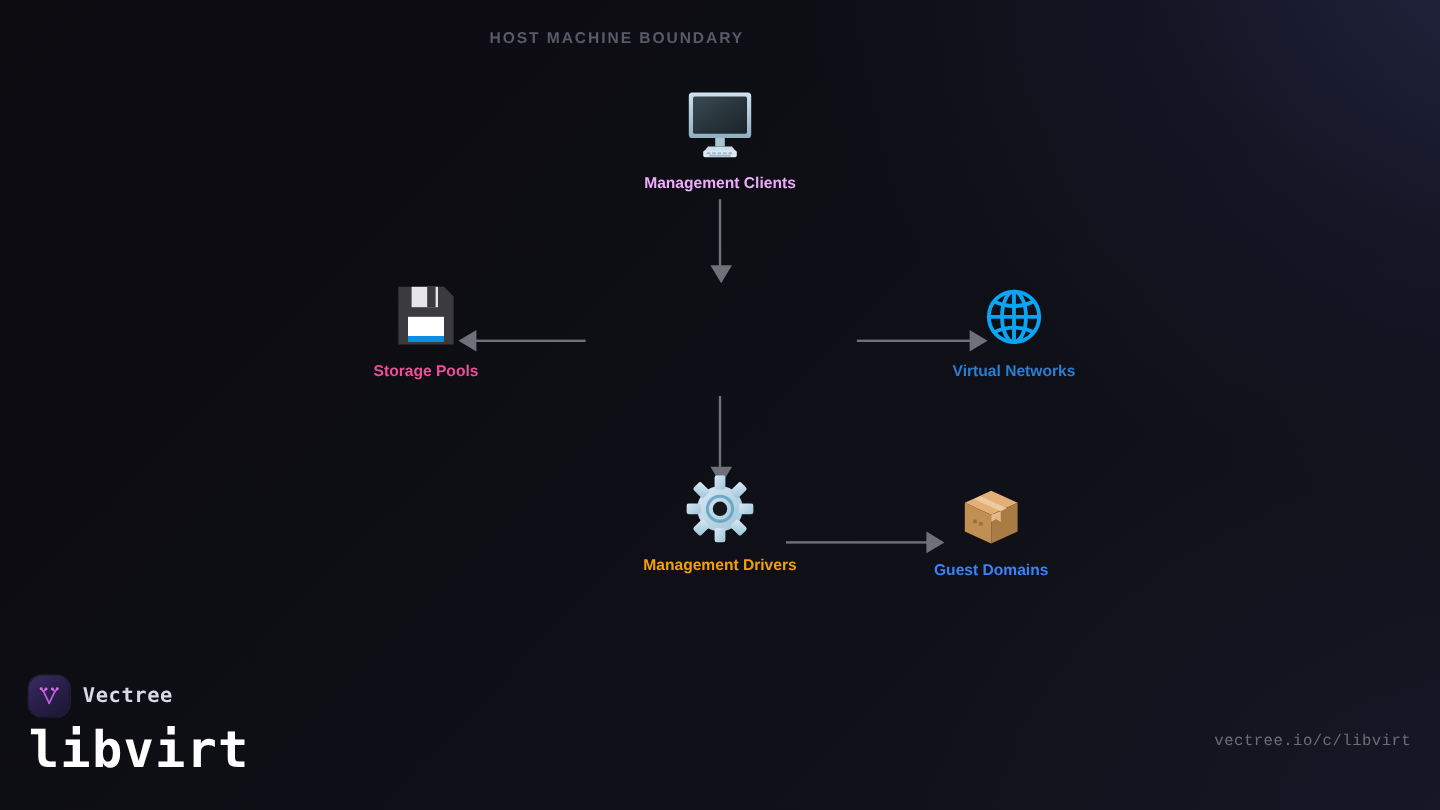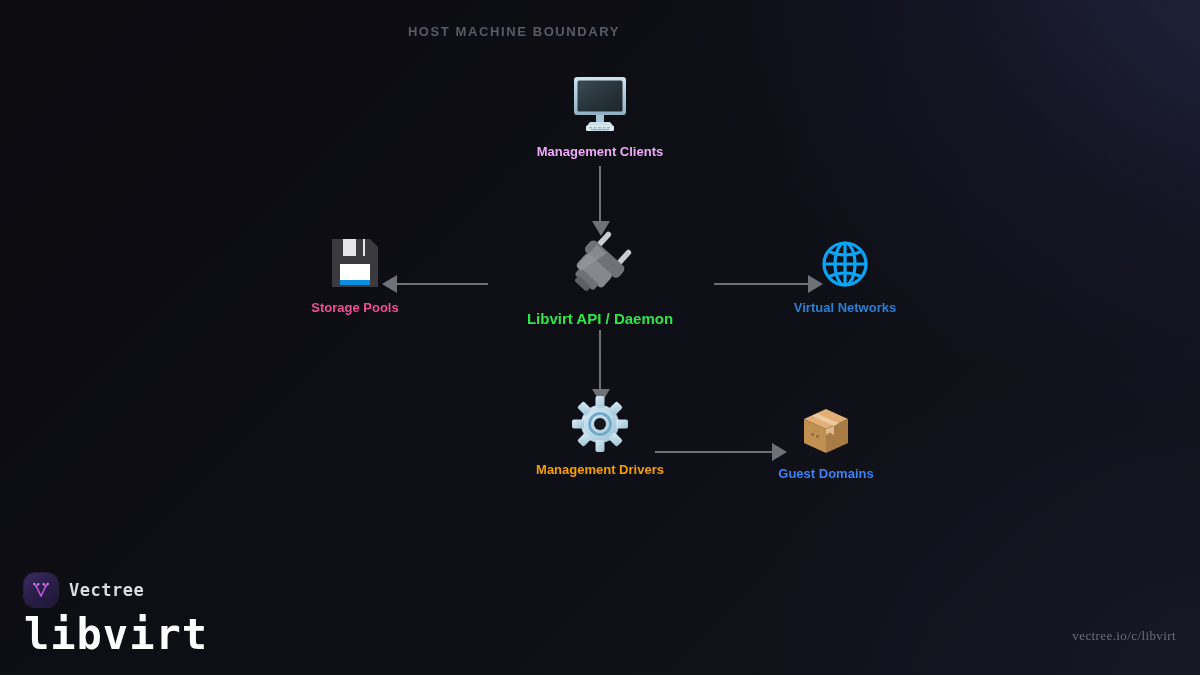--- a/index.html
+++ b/index.html
@@ -67,40 +67,40 @@
 
   #edge-libvirt-networks { left:714px; top:275px; width:110px; height:18px; }
   #edge-libvirt-networks .shaft { left:0; top:8px; width:96px; height:2px; }
   #edge-libvirt-networks .head { left:94px; top:0; }
 
   #edge-hyper-guest { left:655px; top:443px; width:133px; height:18px; }
   #edge-hyper-guest .shaft { left:0; top:8px; width:119px; height:2px; }
   #edge-hyper-guest .head { left:117px; top:0; }
 
   
-  #brand { position:absolute; left:24px; bottom:18px; }
+  #brand { position:absolute; left:24px; bottom:28px; }
   #brand-row { display:flex; align-items:center; gap:11px; margin-bottom:6px; }
   #brand-logo {
     width:34px; height:34px; border-radius:11px;
     background:linear-gradient(145deg,#3a2a63 0%,#271d45 55%,#1d1736 100%);
     display:flex; align-items:center; justify-content:center;
     box-shadow:0 0 0 1px rgba(150,120,220,0.18);
   }
   #brand-name {
     font-family:"DejaVu Sans Mono", monospace;
     font-size:17px; font-weight:700; color:#d9dbe3; letter-spacing:0.5px;
   }
   #brand-topic {
     font-family:"DejaVu Sans Mono", monospace;
     font-size:42px; font-weight:700; color:#ffffff; letter-spacing:1px;
     line-height:1.05;
   }
   #site-url {
-    position:absolute; right:24px; bottom:31px;
-    font-family:Liberation Serif, serif;
+    position:absolute; right:24px; bottom:50px;
+    font-family:Liberation Mono, monospace;
     font-size:13px; color:#6b6e78; letter-spacing:0.4px;
   }
 </style>
 </head>
 <body>
 
 <div id="bg-tint"></div>
 
 <div id="stage">
 
@@ -156,36 +156,20 @@
           <rect x="26" y="51" width="3" height="1.4"></rect>
             <rect x="30.5" y="51" width="3" height="1.4"></rect>
           <rect x="35" y="51" width="3" height="1.4"></rect>
           <rect x="19" y="53" width="18" height="1.4"></rect>
         </g>
       </svg>
     </span>
     <span class="label" style="color:#f0abfc;">Management Clients</span>
   </div>
 
-  <div class="node big" id="node-libvirt">
-    <span class="icon">
-      <svg width="72" height="70" viewBox="0 0 72 70">
-        <g transform="rotate(42 36 35)">
-          <rect x="19" y="4" width="5.5" height="18" rx="2.5" fill="#c9cbd0"></rect>
-          <rect x="46" y="4" width="5.5" height="18" rx="2.5" fill="#c9cbd0"></rect>
-          <rect x="13" y="20" width="45" height="15" rx="5" fill="#6e7177"></rect>
-          <rect x="18" y="34" width="35" height="18" rx="4" fill="#84878d"></rect>
-          <rect x="23" y="50" width="25" height="9" rx="3" fill="#6e7177"></rect>
-          <rect x="27" y="57" width="17" height="7" rx="3" fill="#5d6066"></rect>
-          <path d="M20 22 L33 22 L26 52 L20 52 Z" fill="#9a9da3" opacity="0.55"></path>
-        </g>
-      </svg>
-    </span>
-    <span class="label" style="color:#2ee54a;">Libvirt API / Daemon</span>
-  </div>
 
   <div class="node" id="node-storage">
     <span class="icon">
       <svg width="54" height="54" viewBox="0 0 54 54">
         <path d="M4 3 h38 l8 8 v40 H4 Z" fill="#3b3b3f"></path>
         <rect x="15" y="3" width="22" height="17" fill="#e6e6e9"></rect>
         <rect x="28" y="3" width="7" height="17" fill="#3b3b3f"></rect>
         <rect x="12" y="28" width="30" height="20" fill="#ffffff"></rect>
         <rect x="12" y="44" width="30" height="5" fill="#0a8fe0"></rect>
       </svg>

